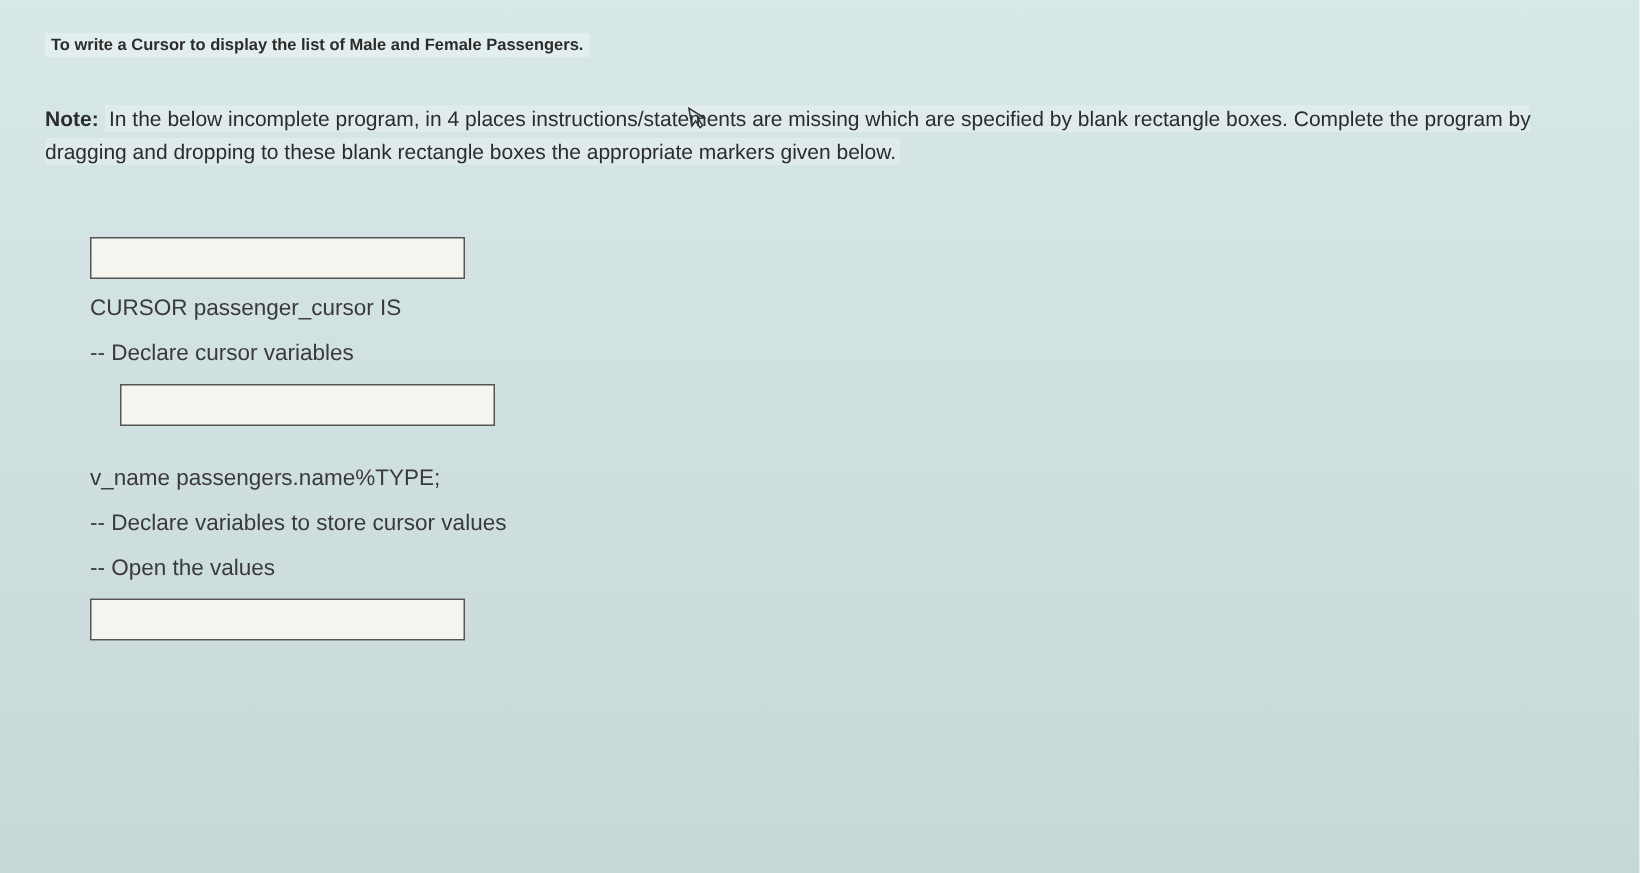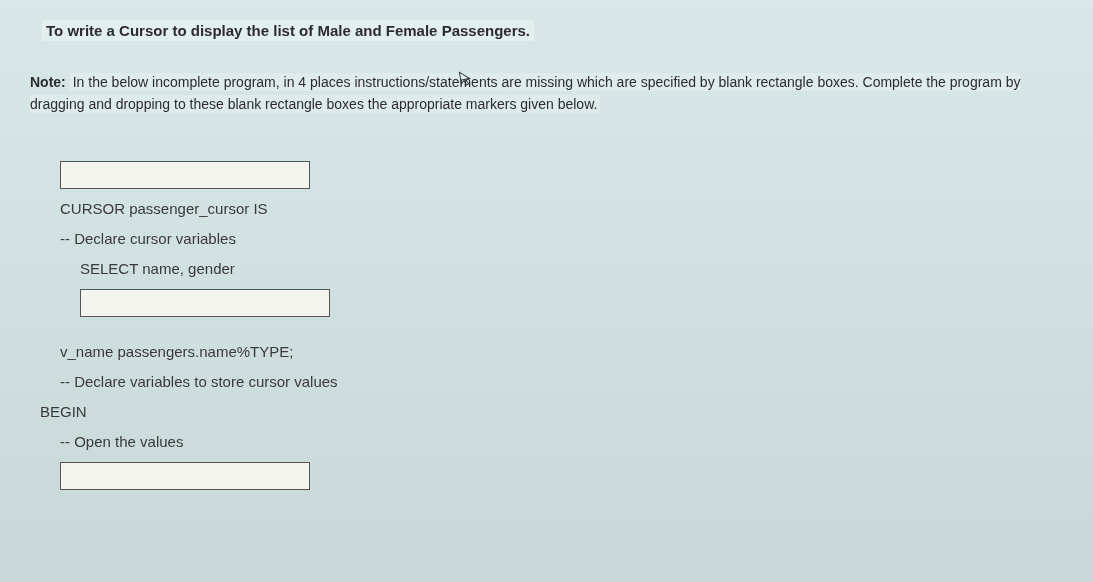--- a/index.html
+++ b/index.html
@@ -10,28 +10,27 @@
     body {
       font-family: Arial, Helvetica, sans-serif;
       background: linear-gradient(to bottom, #d8e8e8 0%, #d0e0e0 50%, #c8d8d8 100%);
       width: 1093px;
       height: 582px;
       padding: 20px 30px;
       position: relative;
       overflow: hidden;
     }
     .title {
-      font-size: 15px;
+      font-size: 11px;
       font-weight: bold;
       color: #2c2c2c;
       margin-bottom: 30px;
       background: rgba(255,255,255,0.3);
       display: inline-block;
       padding: 2px 4px;
-      margin-left: 12px;
     }
     .note-section {
       margin-bottom: 40px;
       font-size: 14px;
       line-height: 1.6;
       color: #2c2c2c;
     }
     .note-label {
       font-weight: bold;
     }
@@ -94,28 +93,26 @@
   <span class="note-label">Note:</span>
   <span class="note-text">In the below incomplete program, in 4 places instructions/statements are missing which are specified by blank rectangle boxes. Complete the program by dragging and dropping to these blank rectangle boxes the appropriate markers given below.</span>
 </div>
 
 <div class="code-area">
   <div class="code-line">
     <span class="blank-box"></span>
   </div>
   <div class="code-line">CURSOR passenger_cursor IS</div>
   <div class="code-line">-- Declare cursor variables</div>
-  <div class="code-line-indent">SELECT name, gender</div>
   <div class="code-line-indent">
     <span class="blank-box"></span>
   </div>
   <div style="height:15px"></div>
   <div class="code-line">v_name passengers.name%TYPE;</div>
   <div class="code-line">-- Declare variables to store cursor values</div>
-  <div class="code-line-noindent">BEGIN</div>
   <div class="code-line">-- Open the values</div>
   <div class="code-line">
     <span class="blank-box"></span>
   </div>
 </div>
 
 
 
 
 </body></html>

